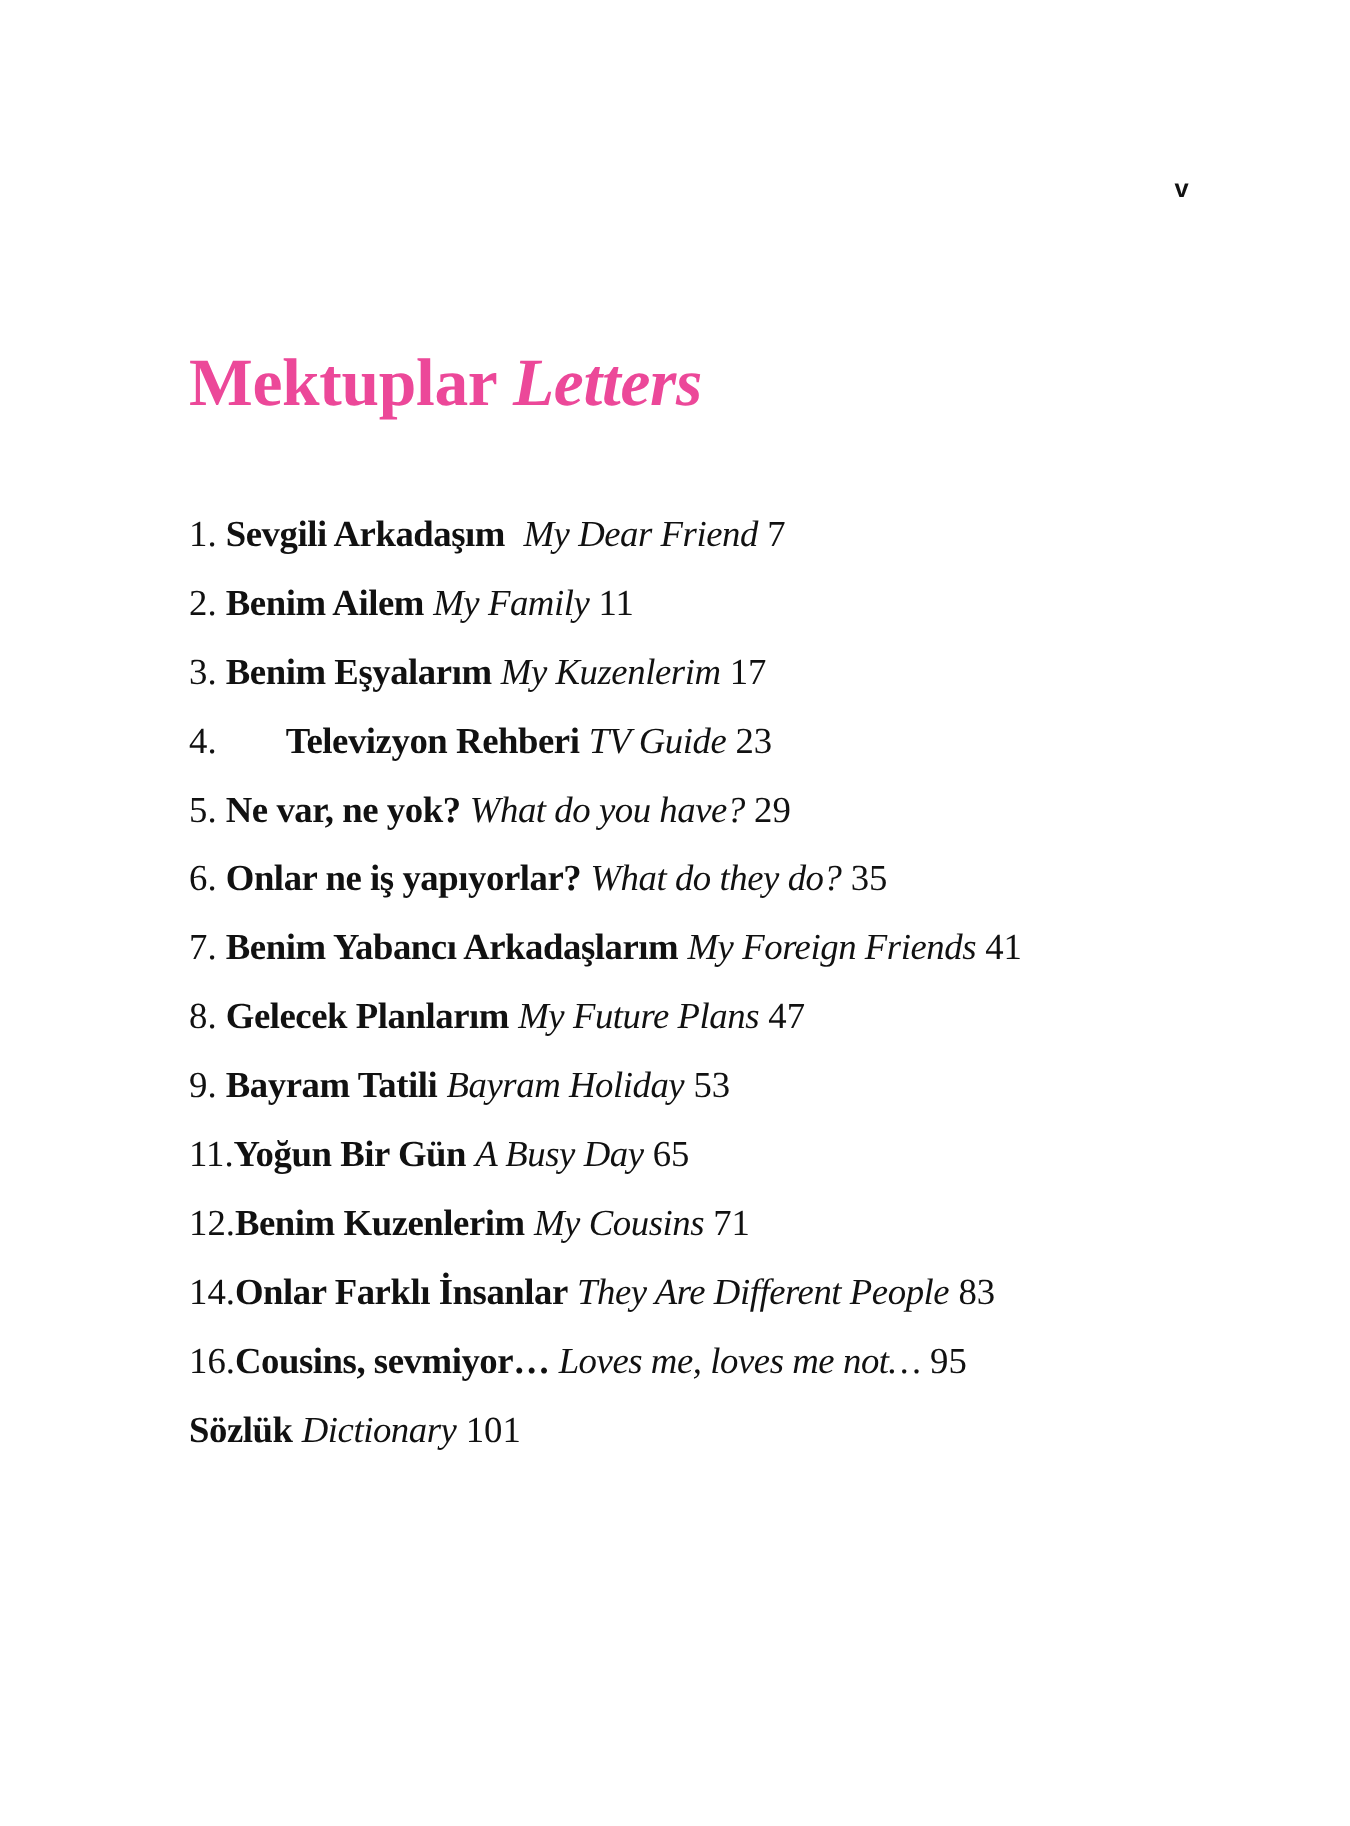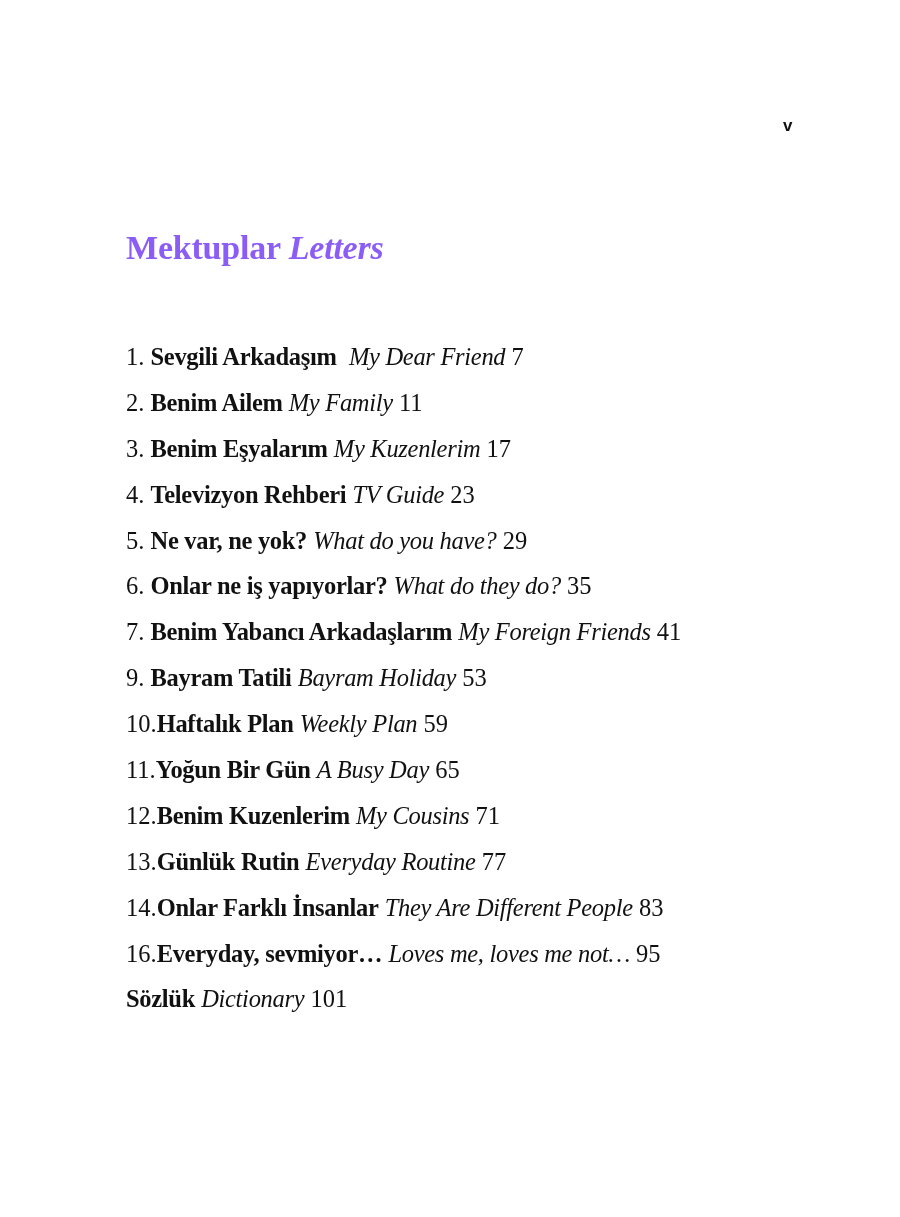--- a/index.html
+++ b/index.html
@@ -8,21 +8,21 @@
       font-family: "Liberation Serif", "DejaVu Serif", serif;
       color: #111111;
     }
     .page-number {
       position: absolute; left: 783px; top: 116px;
       font-family: "Liberation Sans", "DejaVu Sans", sans-serif;
       font-weight: bold; font-size: 17px; color: #111;
     }
     .heading {
       position: absolute; left: 126px; top: 229px;
-      font-size: 34px; font-weight: bold; color: #8b5cf6;
+      font-size: 45px; font-weight: bold; color: #ec4899;
       white-space: nowrap; letter-spacing: -0.2px;
     }
     .heading .en { font-style: italic; }
     .toc {
       position: absolute; left: 126px; top: 340px;
       margin: 0; padding: 0; list-style: none;
     }
     .toc-item {
       height: 45.9px; line-height: 34px;
       font-size: 24.5px; white-space: nowrap;
@@ -36,25 +36,24 @@
 <body>
 
 <div class="page-number">v</div>
 
 <h1 class="heading" style="margin:0;"><span>Mektuplar</span> <span class="en">Letters</span></h1>
 
 <ul class="toc" id="toc">
     <li class="toc-item"><span class="num" style="white-space: pre;">1. </span><span class="tr" style="white-space: pre;">Sevgili Arkadaşım</span><span class="sep" style="white-space: pre;">  </span><span class="en" style="white-space: pre;">My Dear Friend</span><span class="sp" style="white-space: pre;"> </span><span class="pg" style="white-space: pre;">7</span></li>
     <li class="toc-item"><span class="num" style="white-space: pre;">2. </span><span class="tr" style="white-space: pre;">Benim Ailem</span><span class="sep" style="white-space: pre;"> </span><span class="en" style="white-space: pre;">My Family</span><span class="sp" style="white-space: pre;"> </span><span class="pg" style="white-space: pre;">11</span></li>
     <li class="toc-item"><span class="num" style="white-space: pre;">3. </span><span class="tr" style="white-space: pre;">Benim Eşyalarım</span><span class="sep" style="white-space: pre;"> </span><span class="en" style="white-space: pre;">My Kuzenlerim</span><span class="sp" style="white-space: pre;"> </span><span class="pg" style="white-space: pre;">17</span></li>
-    <li class="toc-item"><span class="num" style="white-space: pre;">4. </span><span class="tr" style="white-space: pre;">Televizyon Rehberi</span><span class="sep" style="white-space: pre;"> </span><span class="en" style="white-space: pre;">TV Guide</span><span class="sp" style="white-space: pre;"> </span><span class="pg" style="white-space: pre;">23</span></li>
+    <li class="toc-item"><span class="num" style="white-space: pre;">4. </span><span class="tr" style="white-space: pre; margin-left: 40px;">Televizyon Rehberi</span><span class="sep" style="white-space: pre;"> </span><span class="en" style="white-space: pre;">TV Guide</span><span class="sp" style="white-space: pre;"> </span><span class="pg" style="white-space: pre;">23</span></li>
     <li class="toc-item"><span class="num" style="white-space: pre;">5. </span><span class="tr" style="white-space: pre;">Ne var, ne yok?</span><span class="sep" style="white-space: pre;"> </span><span class="en" style="white-space: pre;">What do you have?</span><span class="sp" style="white-space: pre;"> </span><span class="pg" style="white-space: pre;">29</span></li>
     <li class="toc-item"><span class="num" style="white-space: pre;">6. </span><span class="tr" style="white-space: pre;">Onlar ne iş yapıyorlar?</span><span class="sep" style="white-space: pre;"> </span><span class="en" style="white-space: pre;">What do they do?</span><span class="sp" style="white-space: pre;"> </span><span class="pg" style="white-space: pre;">35</span></li>
     <li class="toc-item"><span class="num" style="white-space: pre;">7. </span><span class="tr" style="white-space: pre;">Benim Yabancı Arkadaşlarım</span><span class="sep" style="white-space: pre;"> </span><span class="en" style="white-space: pre;">My Foreign Friends</span><span class="sp" style="white-space: pre;"> </span><span class="pg" style="white-space: pre;">41</span></li>
+    <li class="toc-item"><span class="num" style="white-space: pre;">8. </span><span class="tr" style="white-space: pre;">Gelecek Planlarım</span><span class="sep" style="white-space: pre;"> </span><span class="en" style="white-space: pre;">My Future Plans</span><span class="sp" style="white-space: pre;"> </span><span class="pg" style="white-space: pre;">47</span></li>
     <li class="toc-item"><span class="num" style="white-space: pre;">9. </span><span class="tr" style="white-space: pre;">Bayram Tatili</span><span class="sep" style="white-space: pre;"> </span><span class="en" style="white-space: pre;">Bayram Holiday</span><span class="sp" style="white-space: pre;"> </span><span class="pg" style="white-space: pre;">53</span></li>
-    <li class="toc-item"><span class="num" style="white-space: pre;">10.</span><span class="tr" style="white-space: pre;">Haftalık Plan</span><span class="sep" style="white-space: pre;"> </span><span class="en" style="white-space: pre;">Weekly Plan</span><span class="sp" style="white-space: pre;"> </span><span class="pg" style="white-space: pre;">59</span></li>
     <li class="toc-item"><span class="num" style="white-space: pre;">11.</span><span class="tr" style="white-space: pre;">Yoğun Bir Gün</span><span class="sep" style="white-space: pre;"> </span><span class="en" style="white-space: pre;">A Busy Day</span><span class="sp" style="white-space: pre;"> </span><span class="pg" style="white-space: pre;">65</span></li>
     <li class="toc-item"><span class="num" style="white-space: pre;">12.</span><span class="tr" style="white-space: pre;">Benim Kuzenlerim</span><span class="sep" style="white-space: pre;"> </span><span class="en" style="white-space: pre;">My Cousins</span><span class="sp" style="white-space: pre;"> </span><span class="pg" style="white-space: pre;">71</span></li>
-    <li class="toc-item"><span class="num" style="white-space: pre;">13.</span><span class="tr" style="white-space: pre;">Günlük Rutin</span><span class="sep" style="white-space: pre;"> </span><span class="en" style="white-space: pre;">Everyday Routine</span><span class="sp" style="white-space: pre;"> </span><span class="pg" style="white-space: pre;">77</span></li>
     <li class="toc-item"><span class="num" style="white-space: pre;">14.</span><span class="tr" style="white-space: pre;">Onlar Farklı İnsanlar</span><span class="sep" style="white-space: pre;"> </span><span class="en" style="white-space: pre; margin-top: 28px;">They Are Different People</span><span class="sp" style="white-space: pre;"> </span><span class="pg" style="white-space: pre;">83</span></li>
-    <li class="toc-item"><span class="num" style="white-space: pre;">16.</span><span class="tr" style="white-space: pre;">Everyday, sevmiyor…</span><span class="sep" style="white-space: pre;"> </span><span class="en" style="white-space: pre;">Loves me, loves me not…</span><span class="sp" style="white-space: pre;"> </span><span class="pg" style="white-space: pre;">95</span></li>
+    <li class="toc-item"><span class="num" style="white-space: pre;">16.</span><span class="tr" style="white-space: pre;">Cousins, sevmiyor…</span><span class="sep" style="white-space: pre;"> </span><span class="en" style="white-space: pre;">Loves me, loves me not…</span><span class="sp" style="white-space: pre;"> </span><span class="pg" style="white-space: pre;">95</span></li>
     <li class="toc-item"><span class="num" style="white-space: pre;"></span><span class="tr" style="white-space: pre;">Sözlük</span><span class="sep" style="white-space: pre;"> </span><span class="en" style="white-space: pre;">Dictionary</span><span class="sp" style="white-space: pre;"> </span><span class="pg" style="white-space: pre;">101</span></li>
   </ul>
 
 </body></html>

